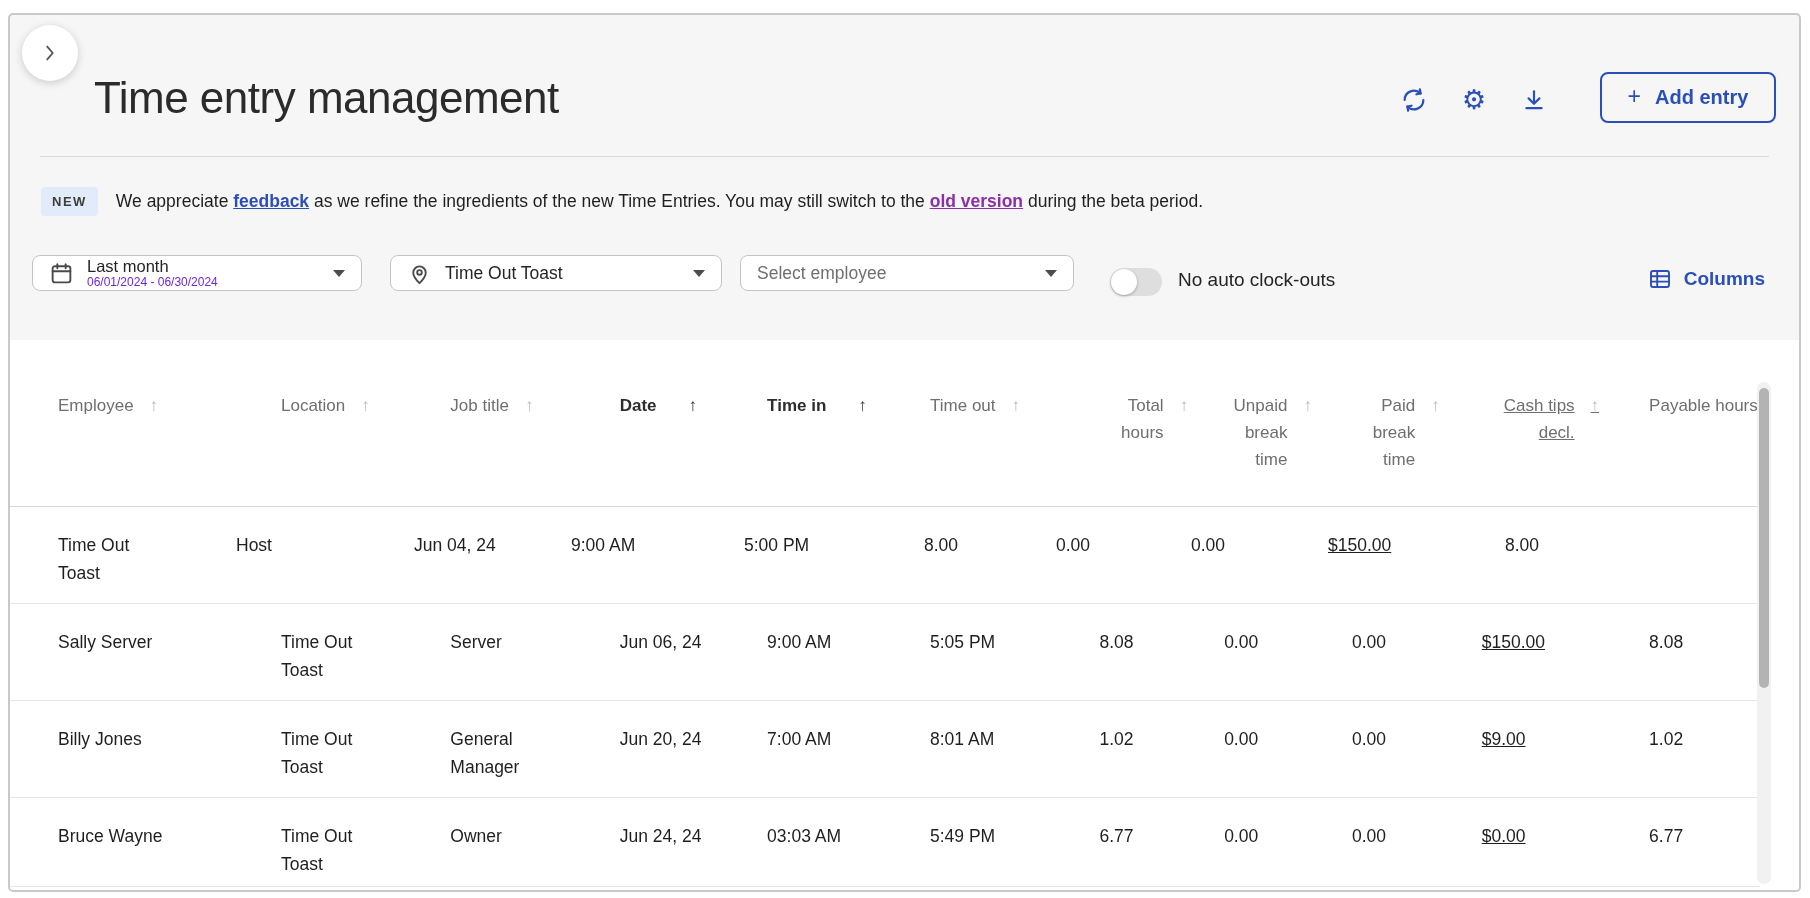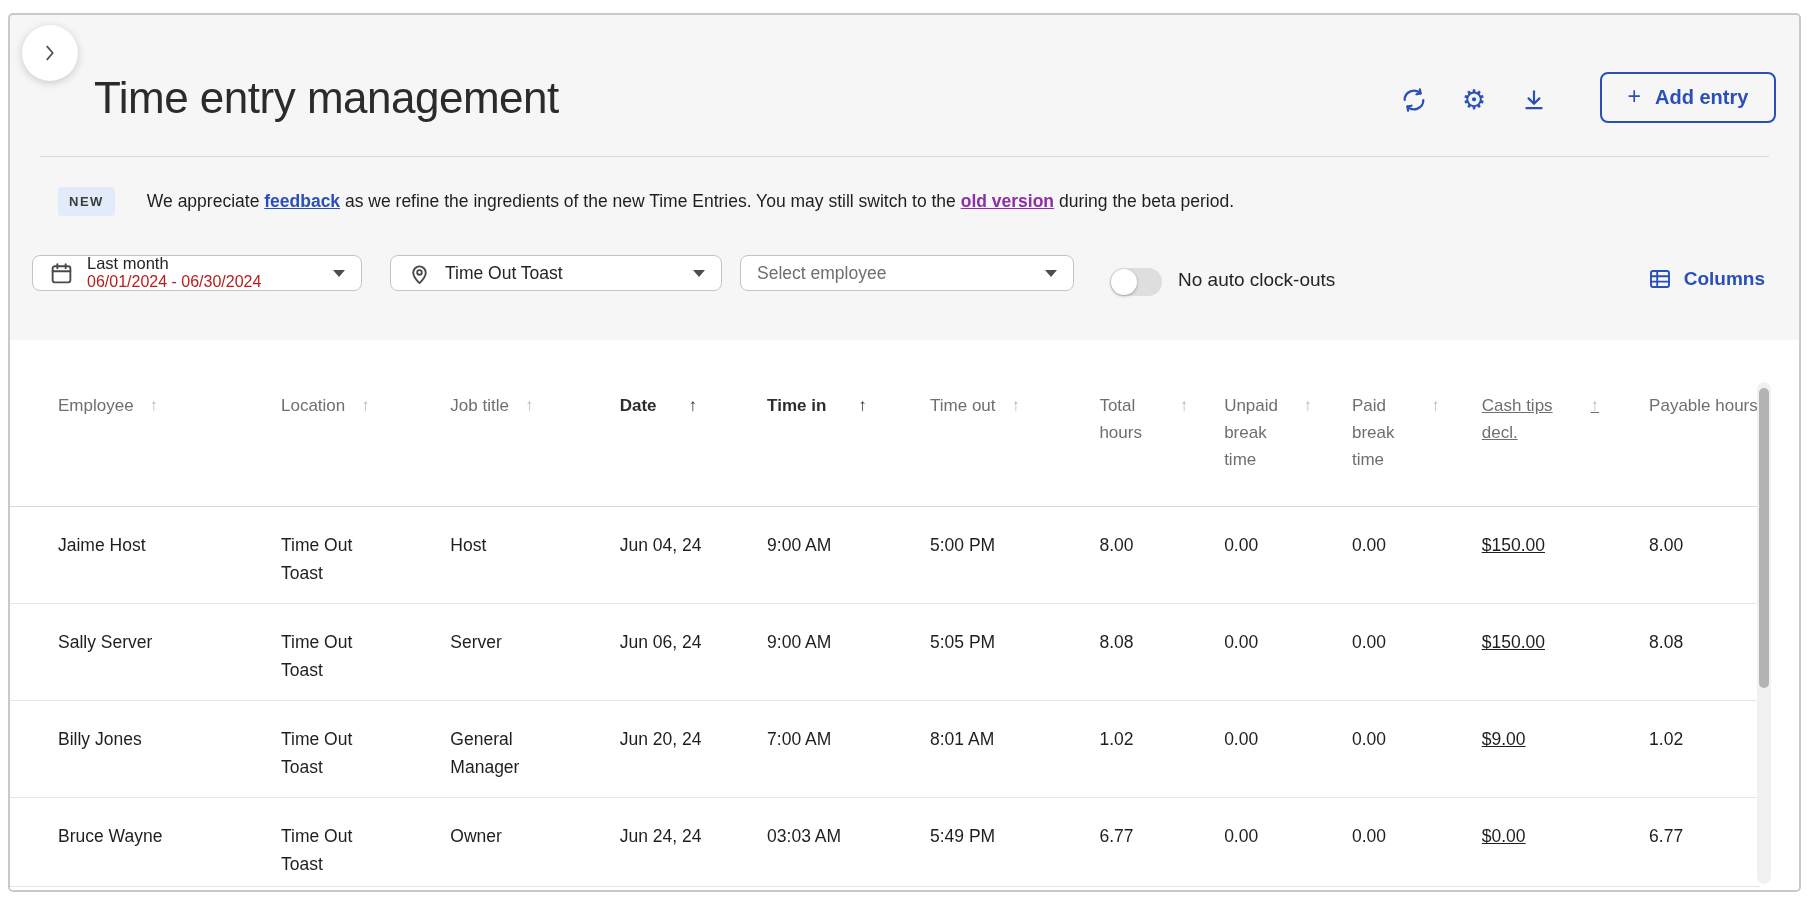--- a/index.html
+++ b/index.html
@@ -17,39 +17,39 @@
   .icon-btn { width:30px; height:30px; display:flex; align-items:center; justify-content:center; cursor:pointer; color:#2b4fb8; }
   .gear-glyph { font-size:27px; color:#2b4fb8; line-height:1; }
   .add-entry-btn { position:absolute; right:23px; top:57px; width:176px; height:51px;
     border:2px solid #2b4fb8; border-radius:8px; background:transparent; color:#2b4fb8;
     font-size:20px; font-weight:700; display:flex; align-items:center; justify-content:center; gap:14px; cursor:pointer; }
   .add-entry-btn .plus { font-size:23px; font-weight:400; position:relative; top:-1px; }
 
   .divider { position:absolute; left:30px; right:30px; top:141px; height:1px; background:#dadada; }
 
   
-  .banner { position:absolute; left:48px; top:172px; display:flex; align-items:center; gap:32px; }
+  .banner { position:absolute; left:31px; top:172px; display:flex; align-items:center; gap:18px; }
   .new-badge { background:#e1ebf9; color:#3d3d3d; font-size:13px; font-weight:700; letter-spacing:1.5px;
     padding:7px 11px; border-radius:4px; }
   .banner-text { font-size:17.5px; color:#1f1f1f; }
   .banner-text a { font-weight:700; text-decoration:underline; cursor:pointer; }
   .link-blue { color:#2b4fb8; }
   .link-purple { color:#8d2fa6; }
 
   
   .filters { position:absolute; left:0; top:240px; width:100%; height:52px; }
   .filter-box { position:absolute; top:0; height:36px; background:#ffffff; border:1px solid #c4c4c4;
     border-radius:8px; display:flex; align-items:center; padding:0 16px; cursor:pointer; }
   .filter-date { left:22px; width:330px; }
   .filter-location { left:380px; width:332px; }
   .filter-employee { left:730px; width:334px; }
   .filter-icon { margin-right:13px; display:flex; align-items:center; color:#4a4a4a; }
   .filter-lines { display:flex; flex-direction:column; line-height:1.15; }
   .filter-label { font-size:16.5px; color:#252525; }
-  .filter-sub { font-size:16px; color:#b91c1c; }
+  .filter-sub { font-size:12px; color:#6d28d9; }
   .filter-value { font-size:17.5px; color:#252525; }
   .filter-placeholder { font-size:17.5px; color:#6f6f6f; }
   .caret { margin-left:auto; width:0; height:0; border-left:6px solid transparent; border-right:6px solid transparent;
     border-top:7px solid #4d4d4d; }
 
   .toggle { position:absolute; left:1100px; top:13px; width:52px; height:28px; background:#dedede;
     border-radius:14px; cursor:pointer; }
   .toggle-knob { position:absolute; left:1px; top:1px; width:26px; height:26px; border-radius:50%;
     background:#ffffff; box-shadow:0 1px 3px rgba(0,0,0,.3); }
   .toggle-label { position:absolute; left:1168px; top:14px; font-size:19px; color:#252525; }
@@ -58,21 +58,21 @@
     color:#2b4fb8; font-size:19px; font-weight:700; cursor:pointer; }
 
   
   .table-panel { position:absolute; left:0; right:0; top:325px; bottom:0; background:#ffffff; }
   .table-clip { position:absolute; left:0; top:0; width:1750px; bottom:0; overflow:hidden; }
   .thead { display:flex; height:167px; padding:52px 0 0 48px; border-bottom:1px solid #d8d8d8; }
   .hcell { display:flex; align-items:flex-start; gap:16px; font-size:17px; color:#6f6f6f; line-height:27px; }
   .hcell .arrow { color:#b9b9b9; font-size:17px; }
   .hcell.sorted { color:#2d2d2d; font-weight:700;gap:32px; }
   .hcell.sorted .arrow { color:#2d2d2d; font-weight:700; }
-  .hlabel { white-space:normal; }
+  .hlabel { white-space:normal;text-align:right; }
   .trow { display:flex; height:97px; padding:24px 0 0 48px; border-bottom:1px solid #e6e6e6; }
   .trow:last-child { height:89px; }
   .tcell { font-size:17.5px; color:#1f1f1f; line-height:28px; }
   .c0 { width:238px; padding-right:40px; }
   .c1 { width:178px; padding-right:64px; }
   .c2 { width:178px; padding-right:64px; }
   .c3 { width:157px; padding-right:30px; }
   .c4 { width:173px; padding-right:40px; }
   .c5 { width:180px; padding-right:40px; }
   .c6 { width:132px; padding-right:36px; }
@@ -236,21 +236,20 @@
         <div class="hcell c9">
             <span class="hlabel">Cash tips decl.</span>
             <span class="arrow">↑</span>
           </div>
         <div class="hcell c10">
             <span class="hlabel">Payable hours</span>
           </div>
       </div>
 
       <div class="trow">
-        <div class="tcell c0">Jaime Host</div>
         <div class="tcell c1">Time Out Toast</div>
         <div class="tcell c2">Host</div>
         <div class="tcell c3">Jun 04, 24</div>
         <div class="tcell c4">9:00 AM</div>
         <div class="tcell c5">5:00 PM</div>
         <div class="tcell c6">8.00</div>
         <div class="tcell c7">0.00</div>
         <div class="tcell c8">0.00</div>
         <div class="tcell c9">$150.00</div>
         <div class="tcell c10">8.00</div>

